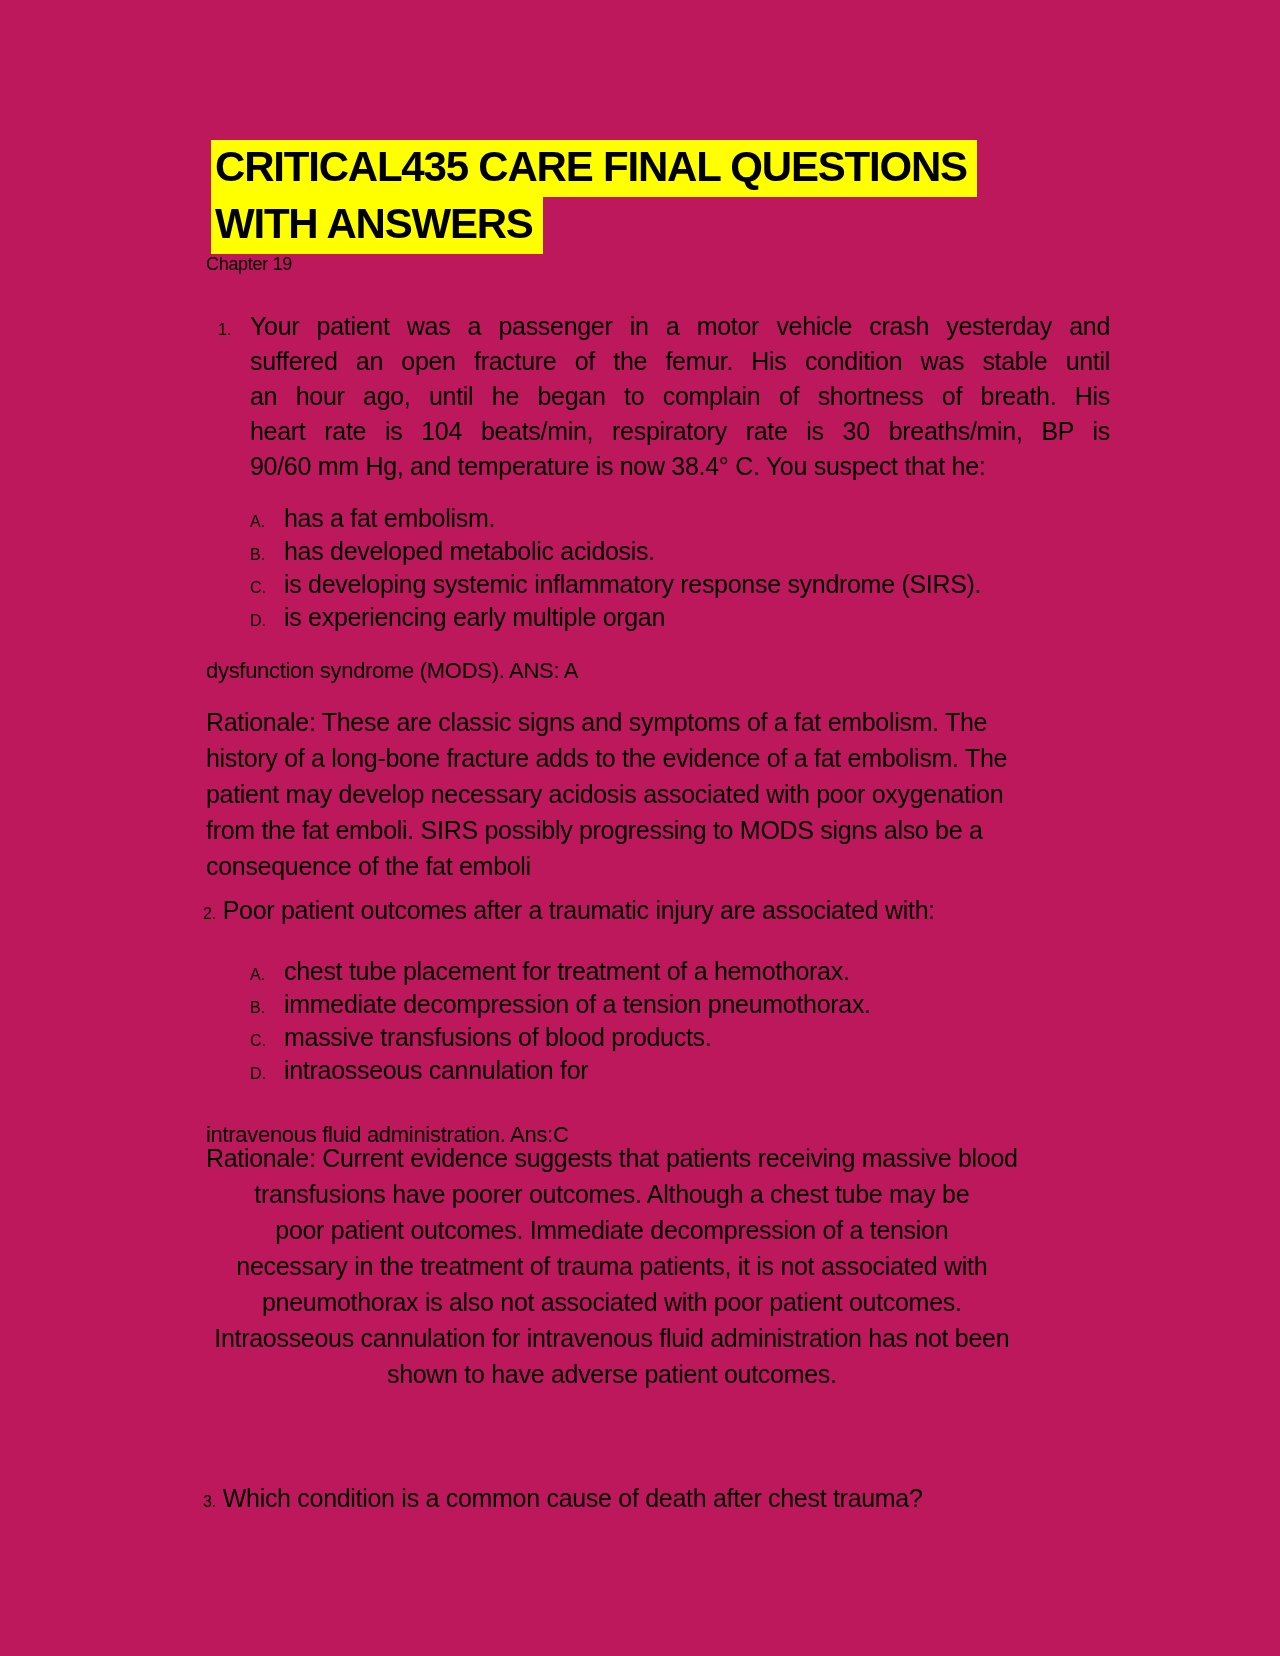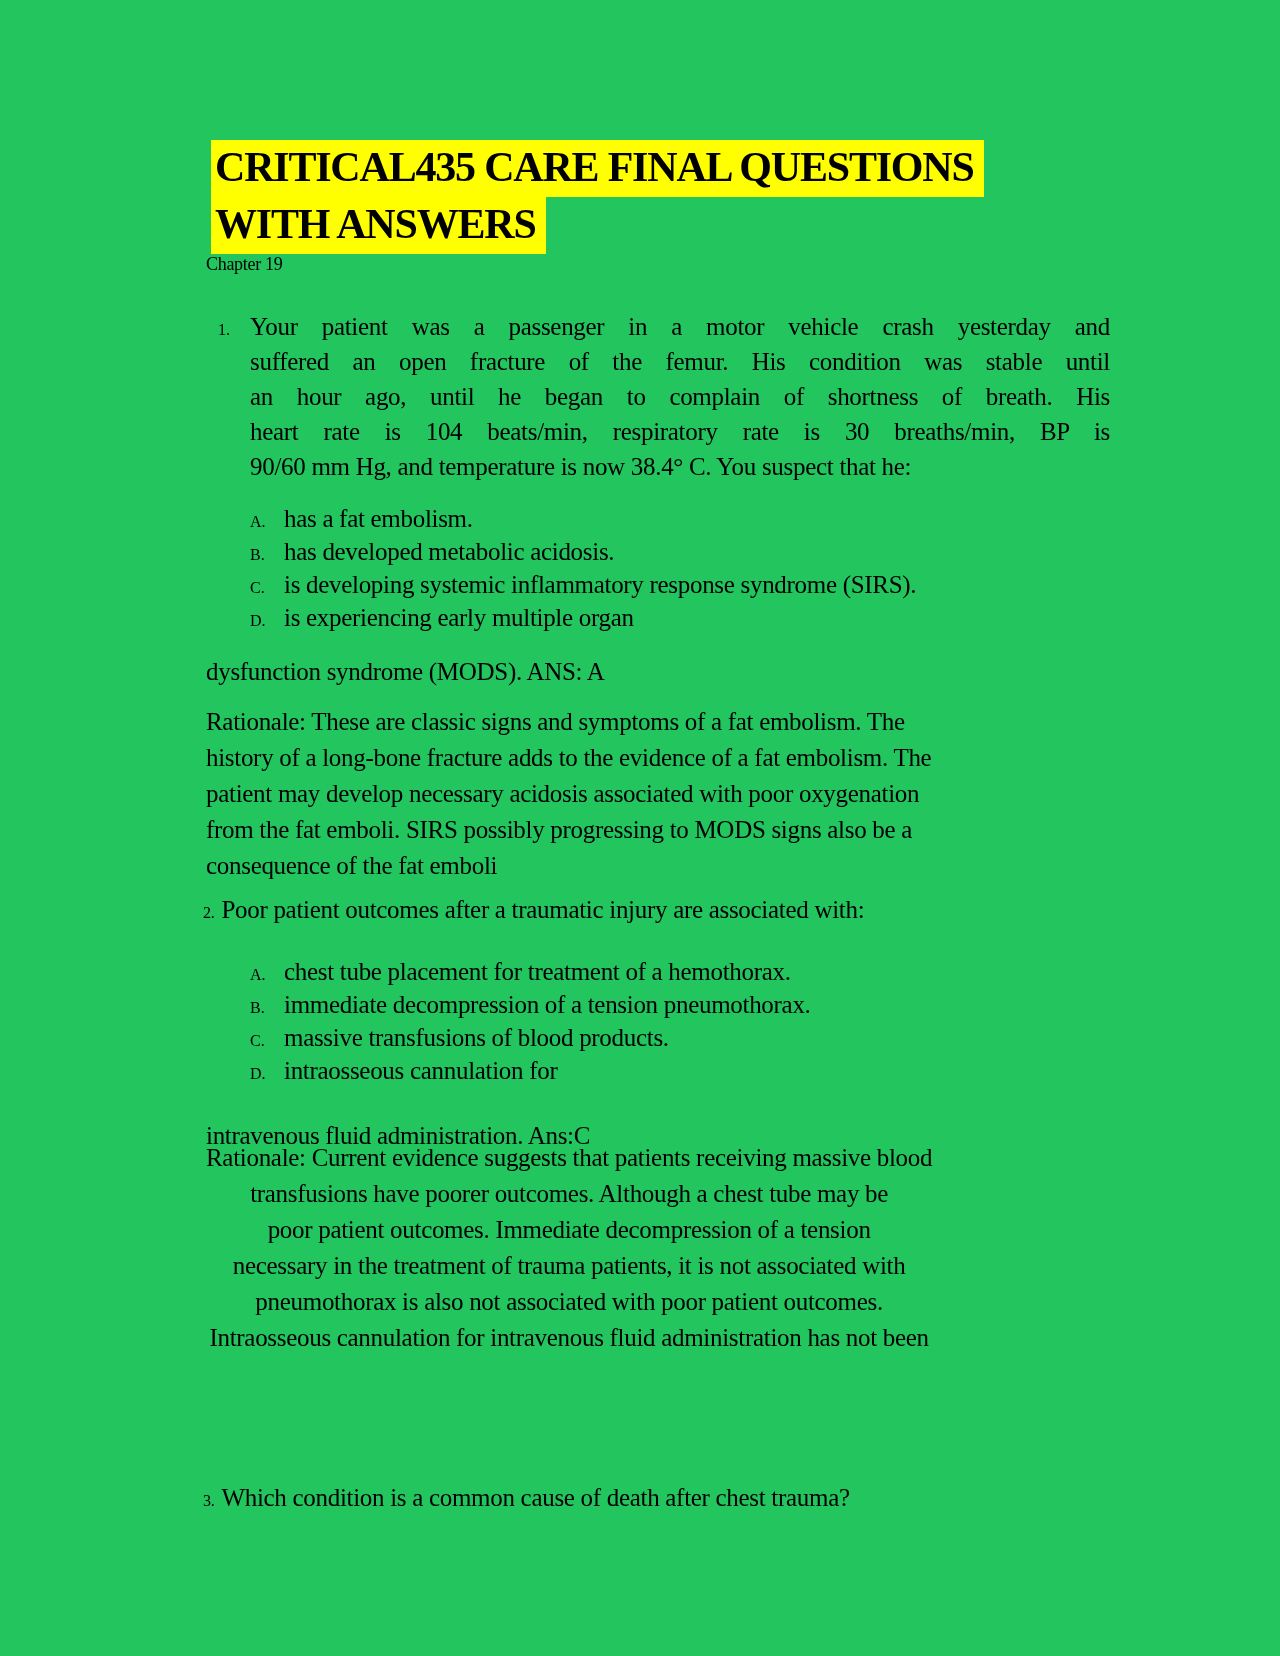--- a/index.html
+++ b/index.html
@@ -1,21 +1,21 @@
 <!DOCTYPE html>
 <html><head>
 <meta charset="utf-8">
 <style>
   html,body{margin:0;padding:0;background:#ffffff;}
   .page{
     position:relative;
     width:1280px;
     height:1656px;
-    background:#22c55e;
-    font-family:Liberation Serif, serif;
+    background:#be185d;
+    font-family:Liberation Sans, sans-serif;
     color:#000000;
     overflow:hidden;
   }
   
   .title-block{
     position:absolute;
     left:211px;
     top:140px;
     font-size:42px;
     font-weight:700;
@@ -84,21 +84,21 @@
     font-size:25px;
     letter-spacing:-0.3px;
     white-space:nowrap;
   }
   #opts1{top:502px;}
   #opts2{top:955px;}
   
   .cont{
     position:absolute;
     left:206px;
-    font-size:25px;
+    font-size:22px;
     letter-spacing:-0.3px;
     white-space:nowrap;
   }
   #cont1{top:658px;}
   #cont2{top:1122px;text-align:right;}
   
   .rat{
     position:absolute;
     left:206px;
     font-size:25px;
@@ -203,20 +203,21 @@
 
   <div class="cont" id="cont2">intravenous fluid administration. Ans:C</div>
 
   <div class="rat" id="rat2">
       <div class="line">Rationale: Current evidence suggests that patients receiving massive blood</div>
       <div class="line">transfusions have poorer outcomes. Although a chest tube may be</div>
       <div class="line">poor patient outcomes. Immediate decompression of a tension</div>
       <div class="line">necessary in the treatment of trauma patients, it is not associated with</div>
       <div class="line">pneumothorax is also not associated with poor patient outcomes.</div>
       <div class="line">Intraosseous cannulation for intravenous fluid administration has not been</div>
+      <div class="line">shown to have adverse patient outcomes.</div>
     </div>
 
   <div class="qline" id="q3">
     <span class="q-num">3.</span>
     <span class="q-text">Which condition is a common cause of death after chest trauma?</span>
   </div>
 
 </div>
 
 </body></html>

